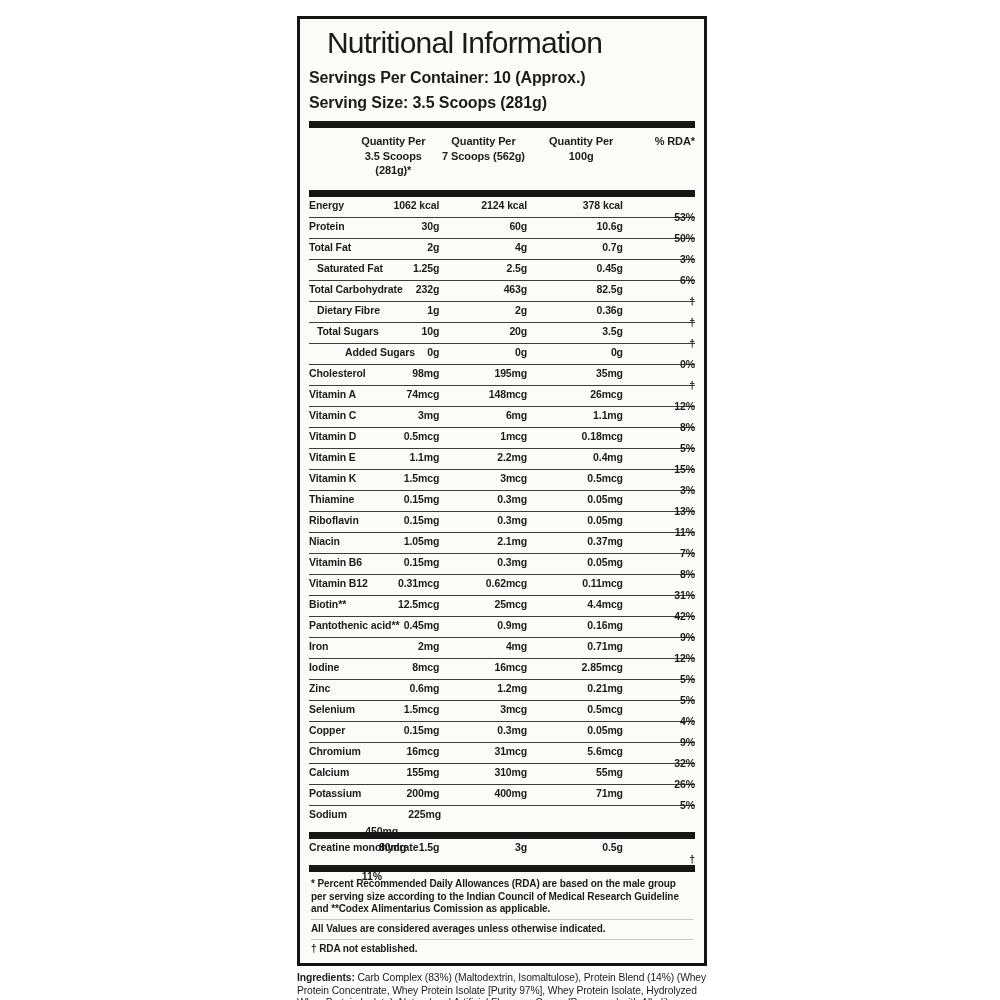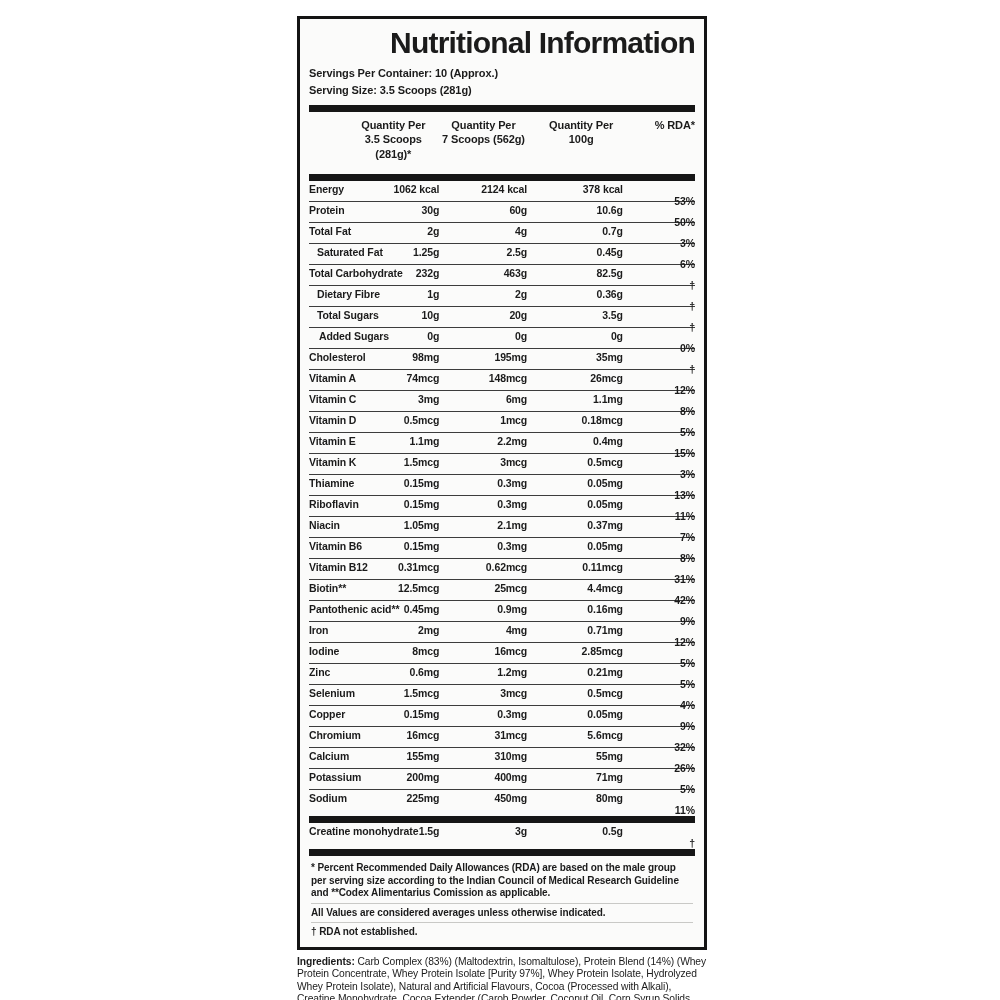--- a/index.html
+++ b/index.html
@@ -7,42 +7,42 @@
     width:1000px;height:1000px;position:relative;background:#ffffff;
     font-family:"Liberation Sans",sans-serif;color:#1b1b1b;
     -webkit-font-smoothing:antialiased;
   }
   .sheet{position:absolute;left:297px;top:16px;width:410px;}
   .panel{
     border:3px solid #141414;background:#fbfbfa;
     padding:6px 9px 0 9px;box-sizing:border-box;
   }
   .title{
-    font-size:30px;font-weight:bold;letter-spacing:-0.8px;
-    line-height:1.05;margin:2px 0 6px 4px;white-space:nowrap;text-align:right;
-  }
-  .servline{font-size:11px;font-weight:bold;line-height:1.62;letter-spacing:-0.1px;}
+    font-size:30px;font-weight:normal;letter-spacing:-0.8px;
+    line-height:1.05;margin:2px 0 6px 18px;white-space:nowrap;
+  }
+  .servline{font-size:16px;font-weight:bold;line-height:1.62;letter-spacing:-0.1px;}
   .bar{height:7px;background:#161616;margin:5px 0 0 0;}
   
   .colhead{display:flex;align-items:flex-start;padding:6px 0 8px 0;}
   .hc{font-size:11px;font-weight:bold;text-align:center;line-height:1.3;letter-spacing:-0.1px;}
   .hc1{width:132px;padding-left:38px;box-sizing:border-box;}
   .hc2{width:89px;}
   .hc3{width:97px;padding-left:12px;box-sizing:border-box;}
   .hc4{width:73px;text-align:right;}
   
   .row{
     position:relative;display:flex;height:21px;line-height:16.5px;
     border-bottom:1px solid #3c3c3c;box-sizing:border-box;
     font-size:10.5px;letter-spacing:-0.1px;
   }
-  .rows .row:last-child{border-bottom:none;}
+  .rows .row:last-child{border-bottom:none;flex-direction:column;}
   .rlabel{position:absolute;left:0;top:0;font-weight:bold;white-space:nowrap;}
   .indent-1 .rlabel{left:8px;}
-  .indent-2 .rlabel{left:10px;}
+  .indent-2 .rlabel{left:36px;}
   .q{text-align:right;font-weight:bold;white-space:nowrap;}
   .c1{width:132px;}
   .c2{width:89px;}
   .c3{width:97px;}
   .c4{width:73px;margin-top:12px;}
   .creatine{border-bottom:none;}
   
   .footnotes{padding:3px 2px 5px 2px;}
   .fnote{
     font-size:10px;line-height:1.26;letter-spacing:-0.1px;

